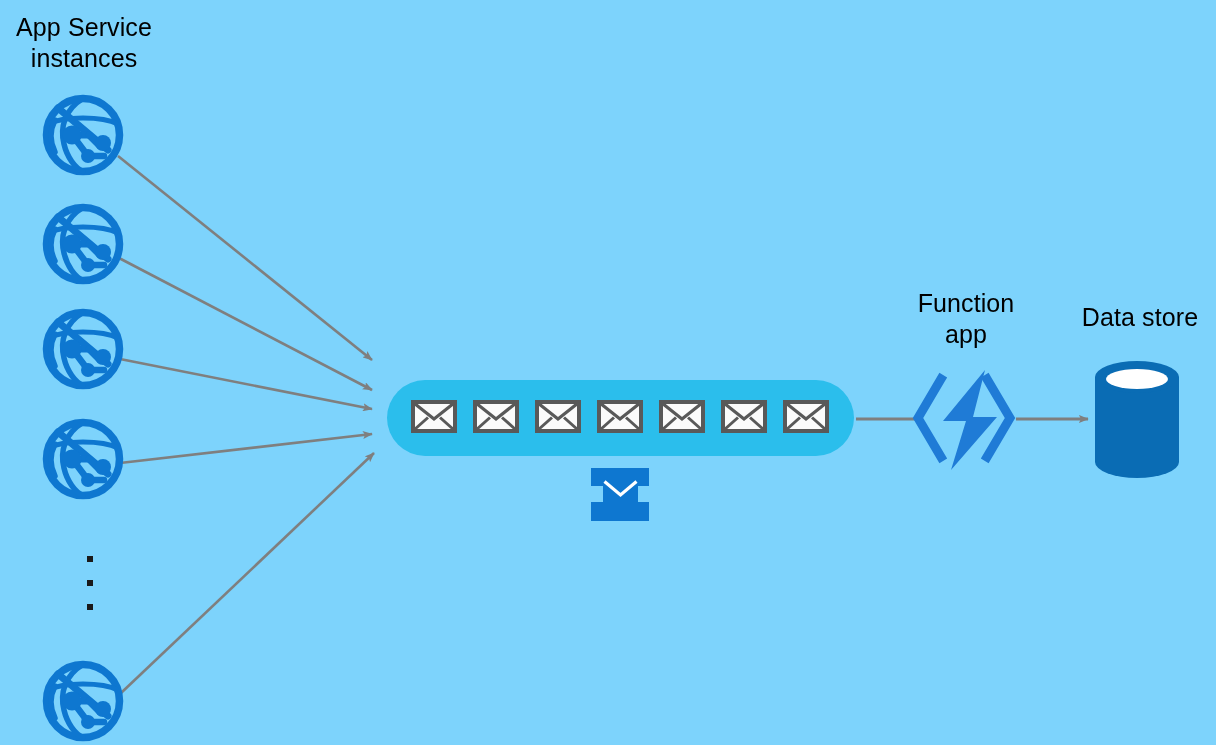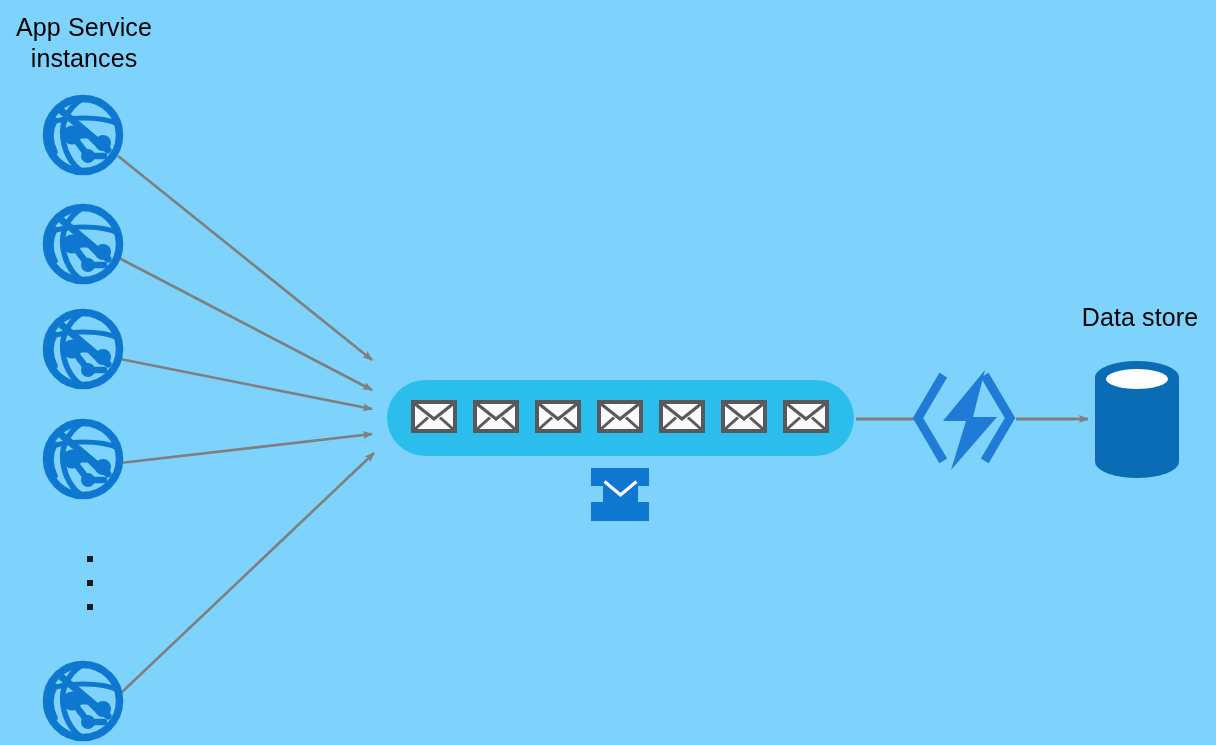--- a/index.html
+++ b/index.html
@@ -170,16 +170,18 @@
       <path d="M1095 377 L1095 462 A 42 16 0 0 0 1179 462 L1179 377 Z" fill="#0A6CB4"></path>
       <ellipse cx="1137" cy="377" rx="42" ry="16" fill="#0A6CB4"></ellipse>
       <ellipse cx="1137" cy="379" rx="31" ry="10" fill="#FFFFFF"></ellipse>
     </g>
   </svg>
 
   <div class="lbl" id="label-app-service-instances">App Service
 instances</div>
 
 
+  <div class="lbl" id="label-function-app">Function
+app</div>
 
   <div class="lbl" id="label-data-store">Data store</div>
 
 </div>
 
 </body></html>

